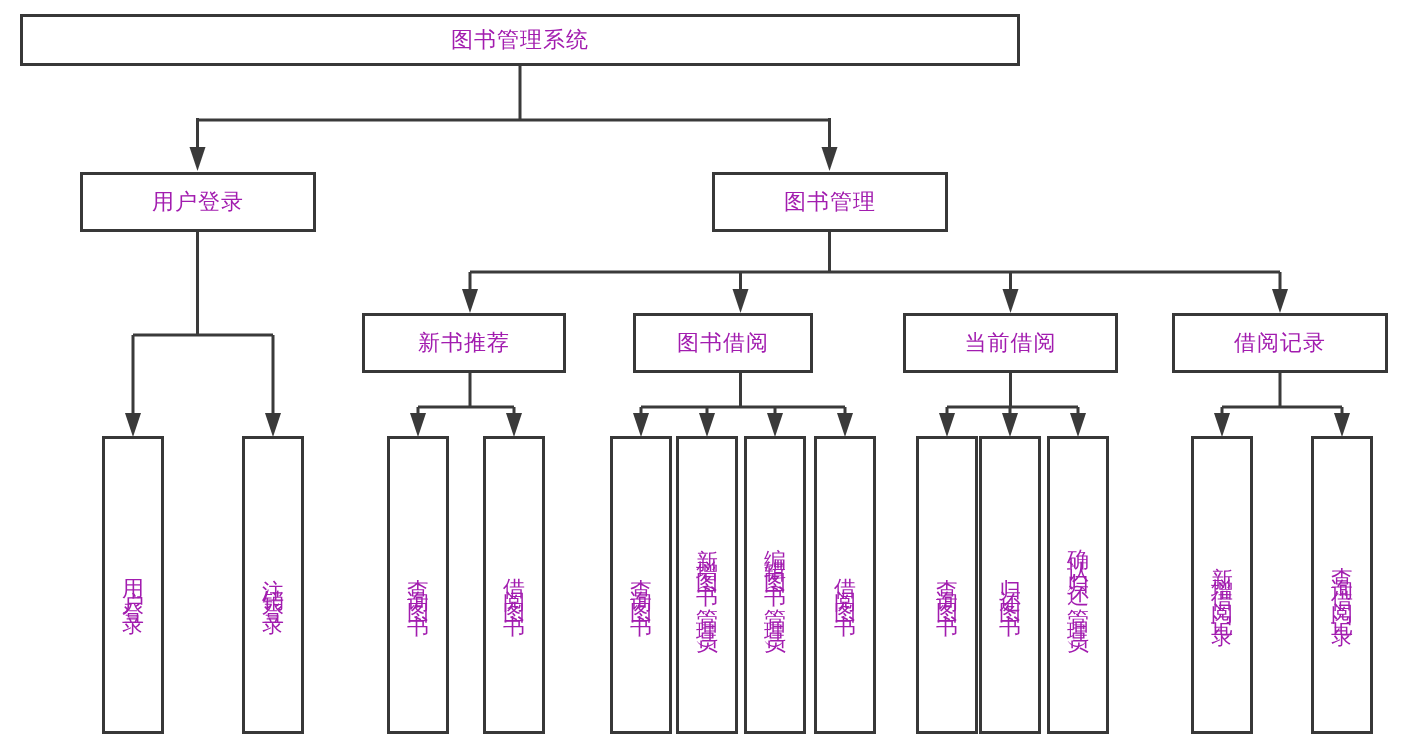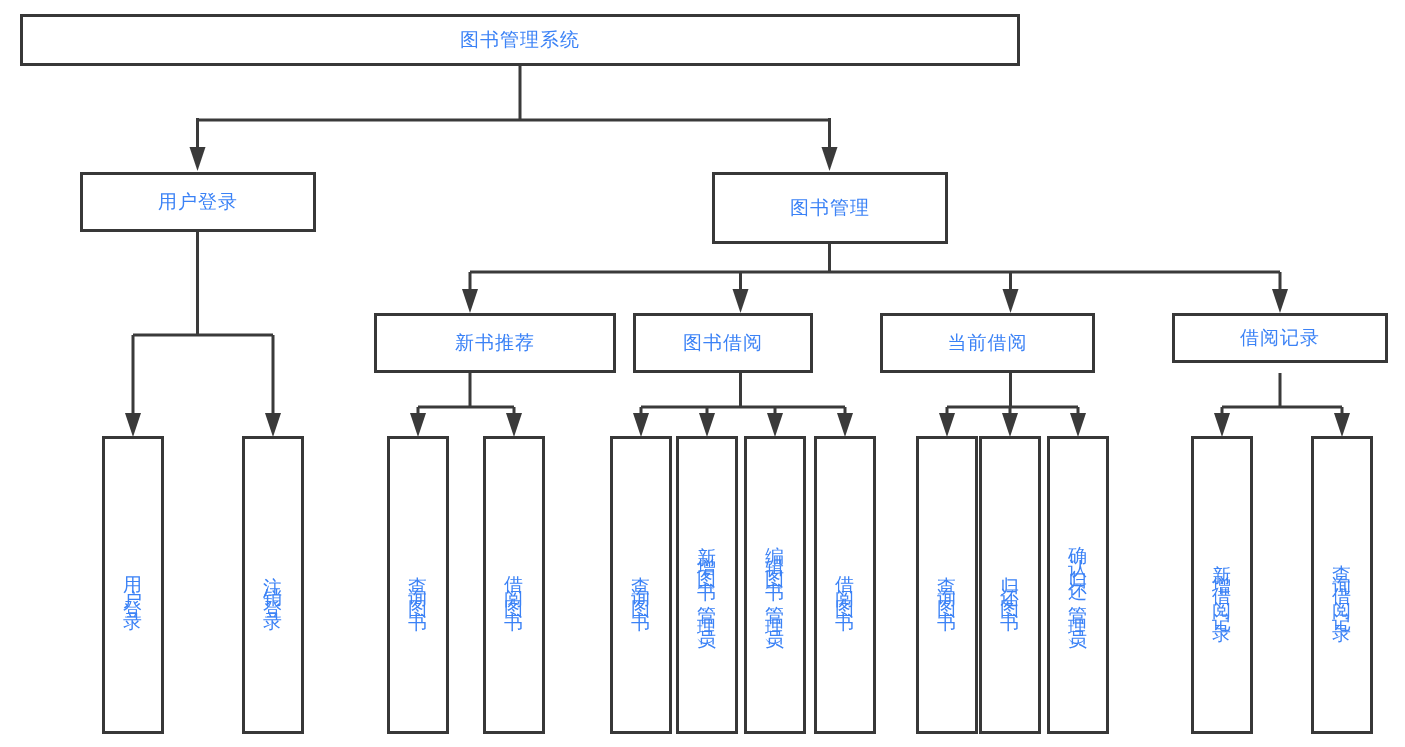--- a/index.html
+++ b/index.html
@@ -27,40 +27,40 @@
     position: absolute;
     background: #ffffff;
     border: 3px solid #383838;
     box-sizing: border-box;
     display: flex;
     align-items: center;
     justify-content: center;
     color: #333333;
   }
   .node .lbl {
-    font-size: 19px;
-    color: #3b82f6;
+    font-size: 22px;
+    color: #a21caf;
     white-space: nowrap;
     letter-spacing: 1px;
   }
   .leaf .lbl {
     writing-mode: vertical-rl;
     text-orientation: mixed;
     letter-spacing: 12px;
     white-space: normal;
     line-height: 1;
   }
   
   .n-root      { left: 20px;   top: 14px;  width: 1000px; height: 52px; }
   .n-user      { left: 80px;   top: 172px; width: 236px;  height: 60px; }
-  .n-mgmt      { left: 712px;  top: 172px; width: 236px;  height: 72px; }
-  .n-newbook   { left: 362px;  top: 313px; width: 242px;  height: 60px; margin-left: 12px; }
+  .n-mgmt      { left: 712px;  top: 172px; width: 236px;  height: 60px; }
+  .n-newbook   { left: 362px;  top: 313px; width: 204px;  height: 60px; }
   .n-borrow    { left: 633px;  top: 313px; width: 180px;  height: 60px; }
-  .n-current   { left: 880px;  top: 313px; width: 215px;  height: 60px; }
-  .n-records   { left: 1172px; top: 313px; width: 216px;  height: 50px; }
+  .n-current   { left: 903px;  top: 313px; width: 215px;  height: 60px; }
+  .n-records   { left: 1172px; top: 313px; width: 216px;  height: 60px; }
   .leaf        { top: 436px; width: 62px; height: 298px; }
   .l-1  { left: 102px; }
   .l-2  { left: 242px; }
   .l-3  { left: 387px; }
   .l-4  { left: 483px; }
   .l-5  { left: 610px; }
   .l-6  { left: 676px; }
   .l-7  { left: 744px; }
   .l-8  { left: 814px; }
   .l-9  { left: 916px; }

